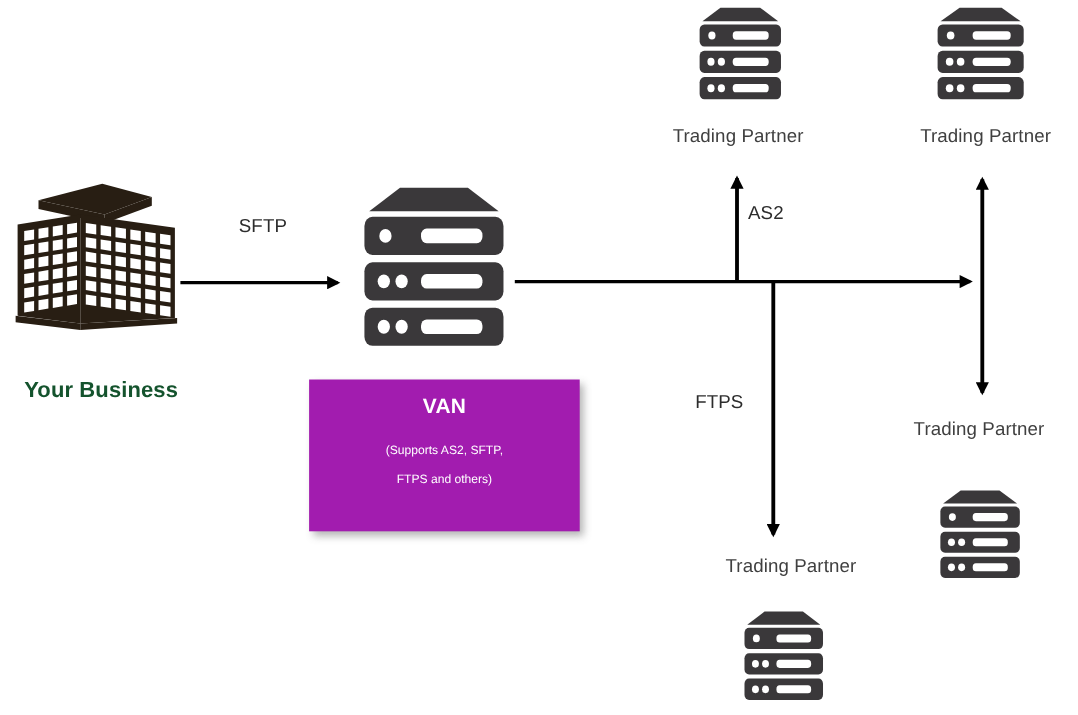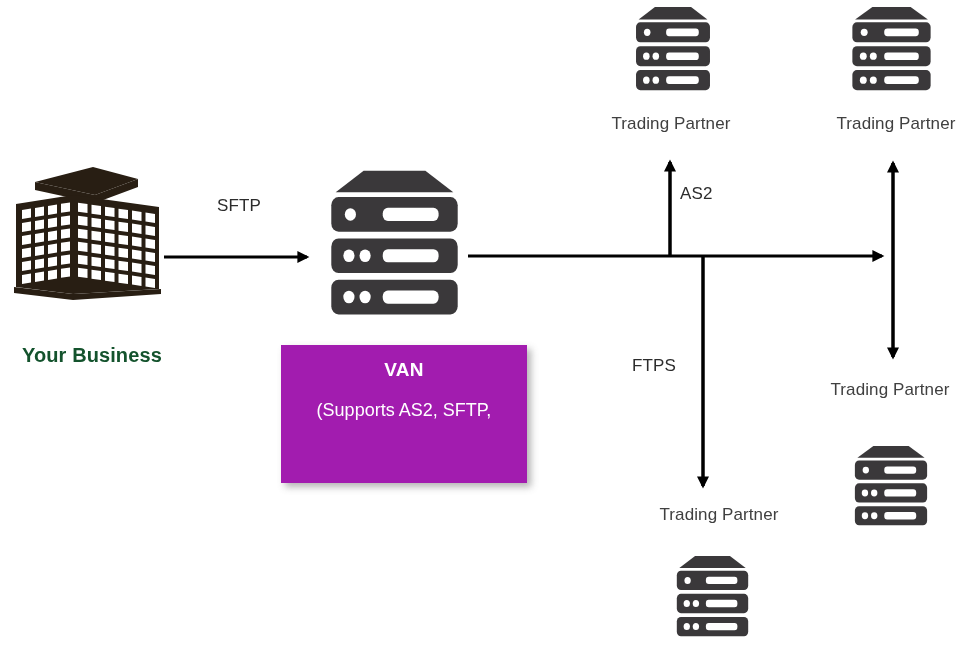--- a/index.html
+++ b/index.html
@@ -43,21 +43,21 @@
     box-sizing: border-box;
     padding-top: 14px;
   }
   .van-box .van-title {
     font-weight: bold;
     font-size: 19px;
     letter-spacing: 0.2px;
   }
   .van-box .van-sub {
     margin-top: 16px;
-    font-size: 18px;
+    font-size: 11px;
     line-height: 26px;
   }
   .building-icon { color: #281e13; }
   .server-icon { color: #3a383a; }
 </style>
 </head>
 <body>
 
 <svg width="0" height="0" style="position:absolute" aria-hidden="true">
   <defs>
@@ -180,20 +180,21 @@
   <div class="lbl proto center" style="left:239px; top:196px;">SFTP</div>
 
   <svg class="icon server-icon" style="left:321px; top:169px;" width="147" height="152" viewBox="0 0 100 92" preserveAspectRatio="none">
     <use href="#sym-server"></use>
   </svg>
 
   <div class="van-box">
     <div class="van-title">VAN</div>
     <div class="van-sub">
       <div>(Supports AS2, SFTP,</div>
+      <div>FTPS and others)</div>
     </div>
   </div>
 
   <div class="lbl proto" style="left:680px; top:184px;">AS2</div>
   <div class="lbl proto" style="left:632px; top:332px;margin-top:24px;">FTPS</div>
 
   <svg class="icon server-icon" style="left:630px; top:6px;" width="86" height="88" viewBox="0 0 100 92" preserveAspectRatio="none">
     <use href="#sym-server"></use>
   </svg>
   <div class="lbl center" style="left:671px; top:114px;">Trading Partner</div>

